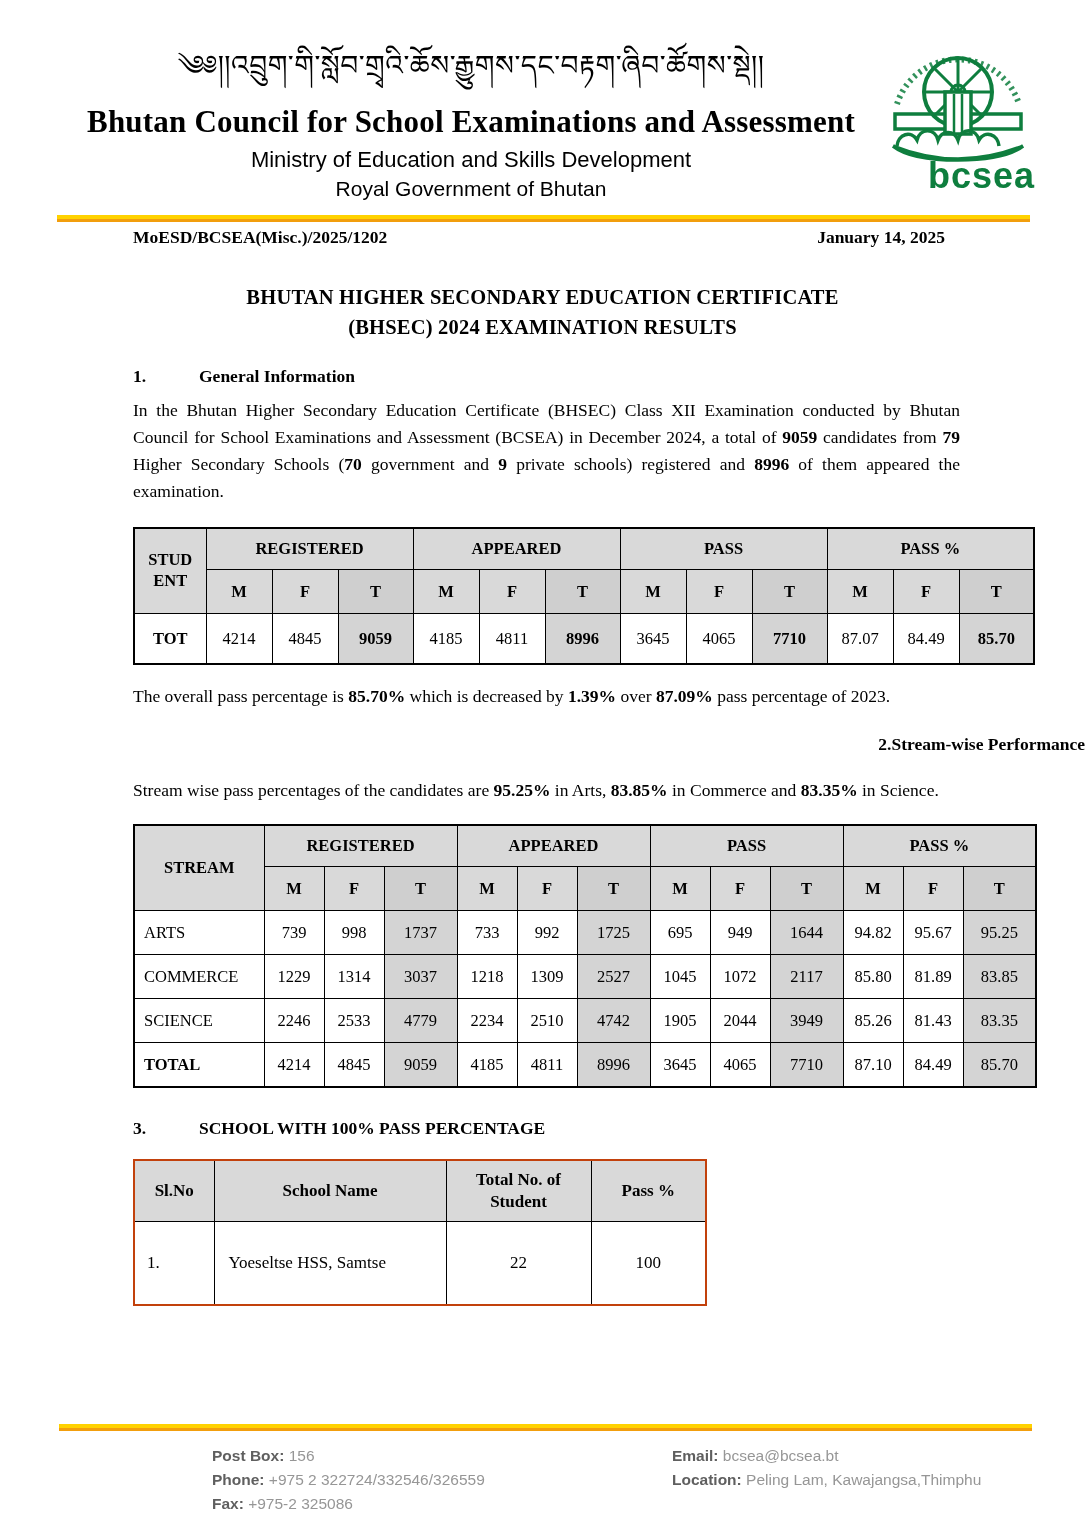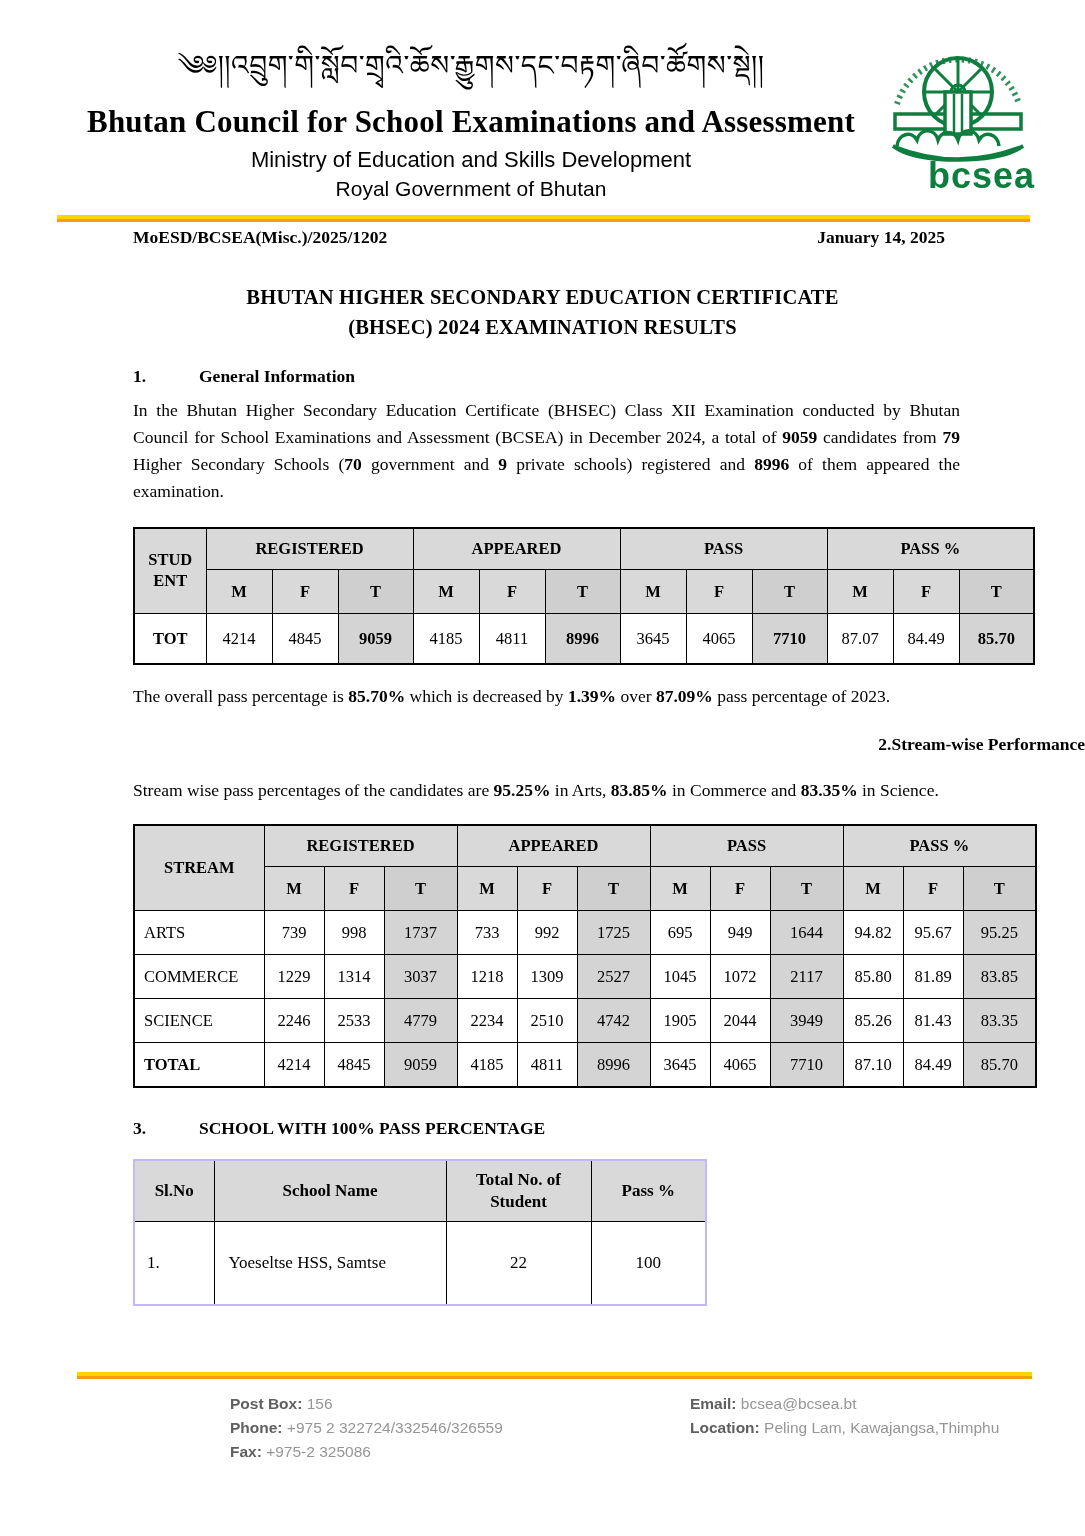--- a/index.html
+++ b/index.html
@@ -51,27 +51,27 @@
   table.grid tbody td{text-align:center;background:#fff;}
   table.grid tbody td:nth-child(3n+4){background:#D4D4D4;font-weight:normal;}
   table.t1{margin-top:22px;padding-left:36px;}
   table.t1 tbody td{height:47px;font-weight:normal;}
   table.t1 tbody td:first-child{font-weight:bold;}
   table.t1 tbody td:nth-child(3n+4){font-weight:bold;}
   table.t2{margin-top:20px;}
   table.t2 tbody td{height:41px;margin-top:40px;}
   table.t2 tbody td:first-child{text-align:left;padding-left:9px;}
   table.t2 tbody tr:last-child td:first-child{font-weight:bold;}
-  table.t3{border:2px solid #c4b5fd;width:572px;margin:20px 0 0 133px;font-size:17px;}
+  table.t3{border:2px solid #c2410c;width:572px;margin:20px 0 0 133px;font-size:17px;}
   table.t3 thead th{background:#D9D9D9;font-weight:bold;height:58px;text-align:center;line-height:1.3;}
   table.t3 tbody td{height:80px;text-align:center;background:#fff;}
   table.t3 tbody td:nth-child(1){text-align:left;padding-left:12px;}
   table.t3 tbody td:nth-child(2){text-align:left;padding-left:14px;}
   
-  .footer{position:absolute;left:0;right:0;top:1372px;margin-left:18px;}
+  .footer{position:absolute;left:0;right:0;top:1424px;}
   .footer .rule.bottom{margin:0 53px 0 59px;}
   .footer-cols{display:flex;padding-left:212px;margin-top:13px;font-family:"Liberation Sans","DejaVu Sans",sans-serif;font-size:15.5px;line-height:24px;}
   .fcol{width:330px;}
   .fcol + .fcol{margin-left:130px;}
   .fline b{color:#5F5F5F;}
   .fline span{color:#969696;}
   svg{display:block;margin:0 auto;}
 </style>
 </head>
 <body>

